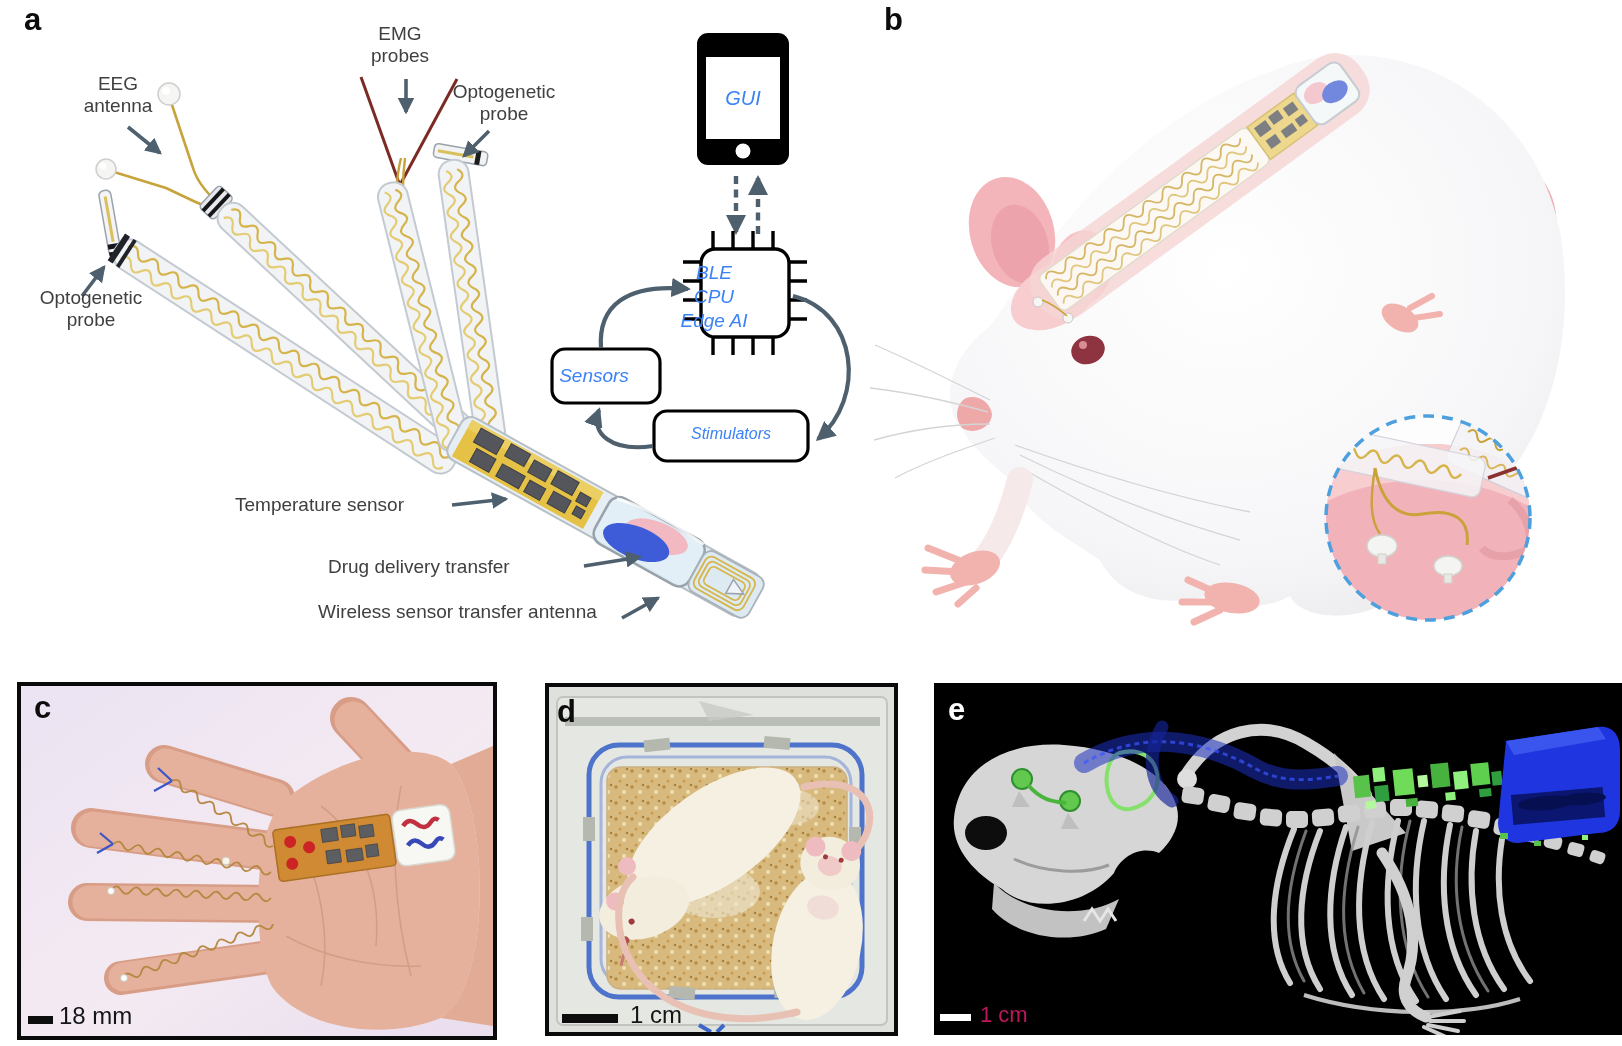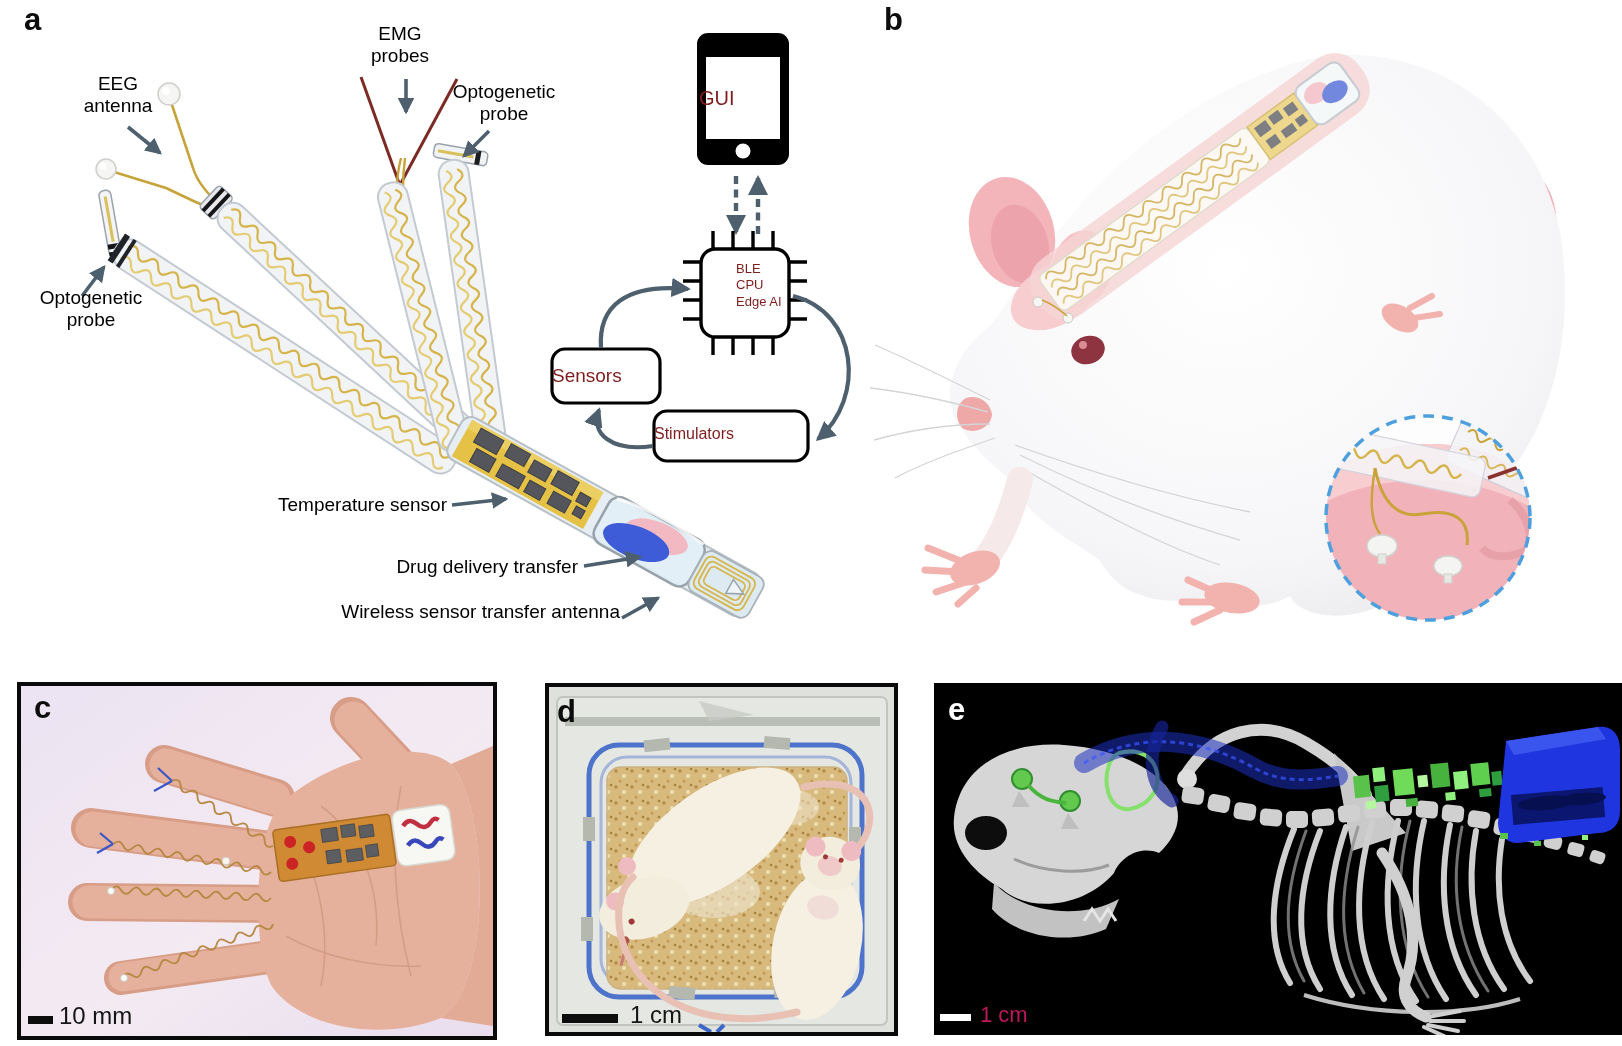--- a/index.html
+++ b/index.html
@@ -2,24 +2,24 @@
 <html><head>
 <meta charset="utf-8">
 <style>
   html,body{margin:0;padding:0;background:#ffffff;}
   #canvas{position:relative;width:1622px;height:1046px;background:#ffffff;overflow:hidden;
           font-family:"Liberation Sans",sans-serif;}
   svg{display:block;}
   .abs{position:absolute;}
   .panel-letter{position:absolute;font-weight:bold;font-size:31px;color:#0c0c0c;line-height:1;}
   .panel-letter.white{color:#ffffff;}
-  .annot{position:absolute;font-size:19px;color:#000000;line-height:1.16;white-space:pre-line;}
+  .annot{position:absolute;font-size:19px;color:#404040;line-height:1.16;white-space:pre-line;}
   .ta-c{text-align:center;}
-  .ta-r{text-align:right;}
-  .schtext{position:absolute;color:#7f1d1d;text-align:left;white-space:pre-line;}
+  .ta-r{text-align:left;}
+  .schtext{position:absolute;color:#3b82f6;text-align:center;white-space:pre-line;font-style:italic;}
   .frame{position:absolute;border:4px solid #0a0a0a;box-sizing:border-box;background:#fff;}
   .scalebar{position:absolute;}
   .scalelabel{position:absolute;font-size:24px;color:#151515;line-height:1;}
   .scalelabel.white{color:#be185d;font-size:22px;}
 </style>
 </head>
 <body>
 
 <div id="canvas">
 
@@ -165,21 +165,21 @@
   <div class="annot ta-c" style="left:342px;top:23px;width:116px">EMG
 probes</div>
   <div class="annot ta-c" style="left:433px;top:81px;width:142px">Optogenetic
 probe</div>
   <div class="annot ta-c" style="left:20px;top:287px;width:142px">Optogenetic
 probe</div>
   <div class="annot ta-r" style="left:235px;top:494px;width:212px">Temperature sensor</div>
   <div class="annot ta-r" style="left:328px;top:556px;width:250px">Drug delivery transfer</div>
   <div class="annot ta-r" style="left:318px;top:601px;width:302px">Wireless sensor transfer antenna</div>
   <div class="schtext" style="left:699px;top:87px;width:88px;font-size:20px">GUI</div>
-  <div class="schtext" style="left:736px;top:261px;width:108px;font-size:13px;line-height:1.25">BLE
+  <div class="schtext" style="left:660px;top:261px;width:108px;font-size:19px;line-height:1.25">BLE
 CPU
 Edge AI</div>
   <div class="schtext" style="left:552px;top:365px;width:84px;font-size:19px">Sensors</div>
   <div class="schtext" style="left:654px;top:425px;width:154px;font-size:16px">Stimulators</div>
 
   <svg class="abs" style="left:870px;top:0" width="752" height="660" viewBox="0 0 752 660">
     <defs>
       <radialGradient id="ratg" cx="45%" cy="38%" r="75%">
         <stop offset="0%" stop-color="#ffffff"></stop>
         <stop offset="70%" stop-color="#f6f6f8"></stop>
@@ -369,21 +369,21 @@
         <circle cx="34" cy="-4" r="6" fill="#cc2424"></circle>
         <circle cx="15" cy="10" r="6" fill="#cc2424"></circle>
         <rect x="120" y="-28" width="58" height="56" rx="9" fill="#f7f7f3" stroke="#d8d8d0" stroke-width="1.5"></rect>
         <path d="M130,-12 q7,-8 14,0 q7,8 14,0 q4,-5 8,-1" stroke="#c03040" stroke-width="4.5" fill="none"></path>
         <path d="M132,8 q7,-8 14,0 q7,8 14,0 q4,-5 8,-1" stroke="#3848b8" stroke-width="4.5" fill="none"></path>
       </g>
     </svg>
   </div>
   <div class="panel-letter" style="left:34px;top:692px">c</div>
   <div class="scalebar" style="left:28px;top:1016px;width:25px;height:8px;background:#0d0d0d"></div>
-  <div class="scalelabel" style="left:59px;top:1004px">10 mm</div>
+  <div class="scalelabel" style="left:59px;top:1004px">18 mm</div>
 
   <div class="frame" style="left:545px;top:683px;width:353px;height:353px">
     <svg width="345" height="345" viewBox="0 0 345 345">
       <defs>
         <pattern id="bed" width="16" height="16" patternUnits="userSpaceOnUse">
           <rect width="16" height="16" fill="#d8ba7e"></rect>
           <circle cx="3" cy="4" r="1.8" fill="#b68c46"></circle>
           <circle cx="11" cy="9" r="2" fill="#efe0b2"></circle>
           <circle cx="7" cy="14" r="1.5" fill="#c49a52"></circle>
           <circle cx="14" cy="2" r="1.3" fill="#a8803e"></circle>

